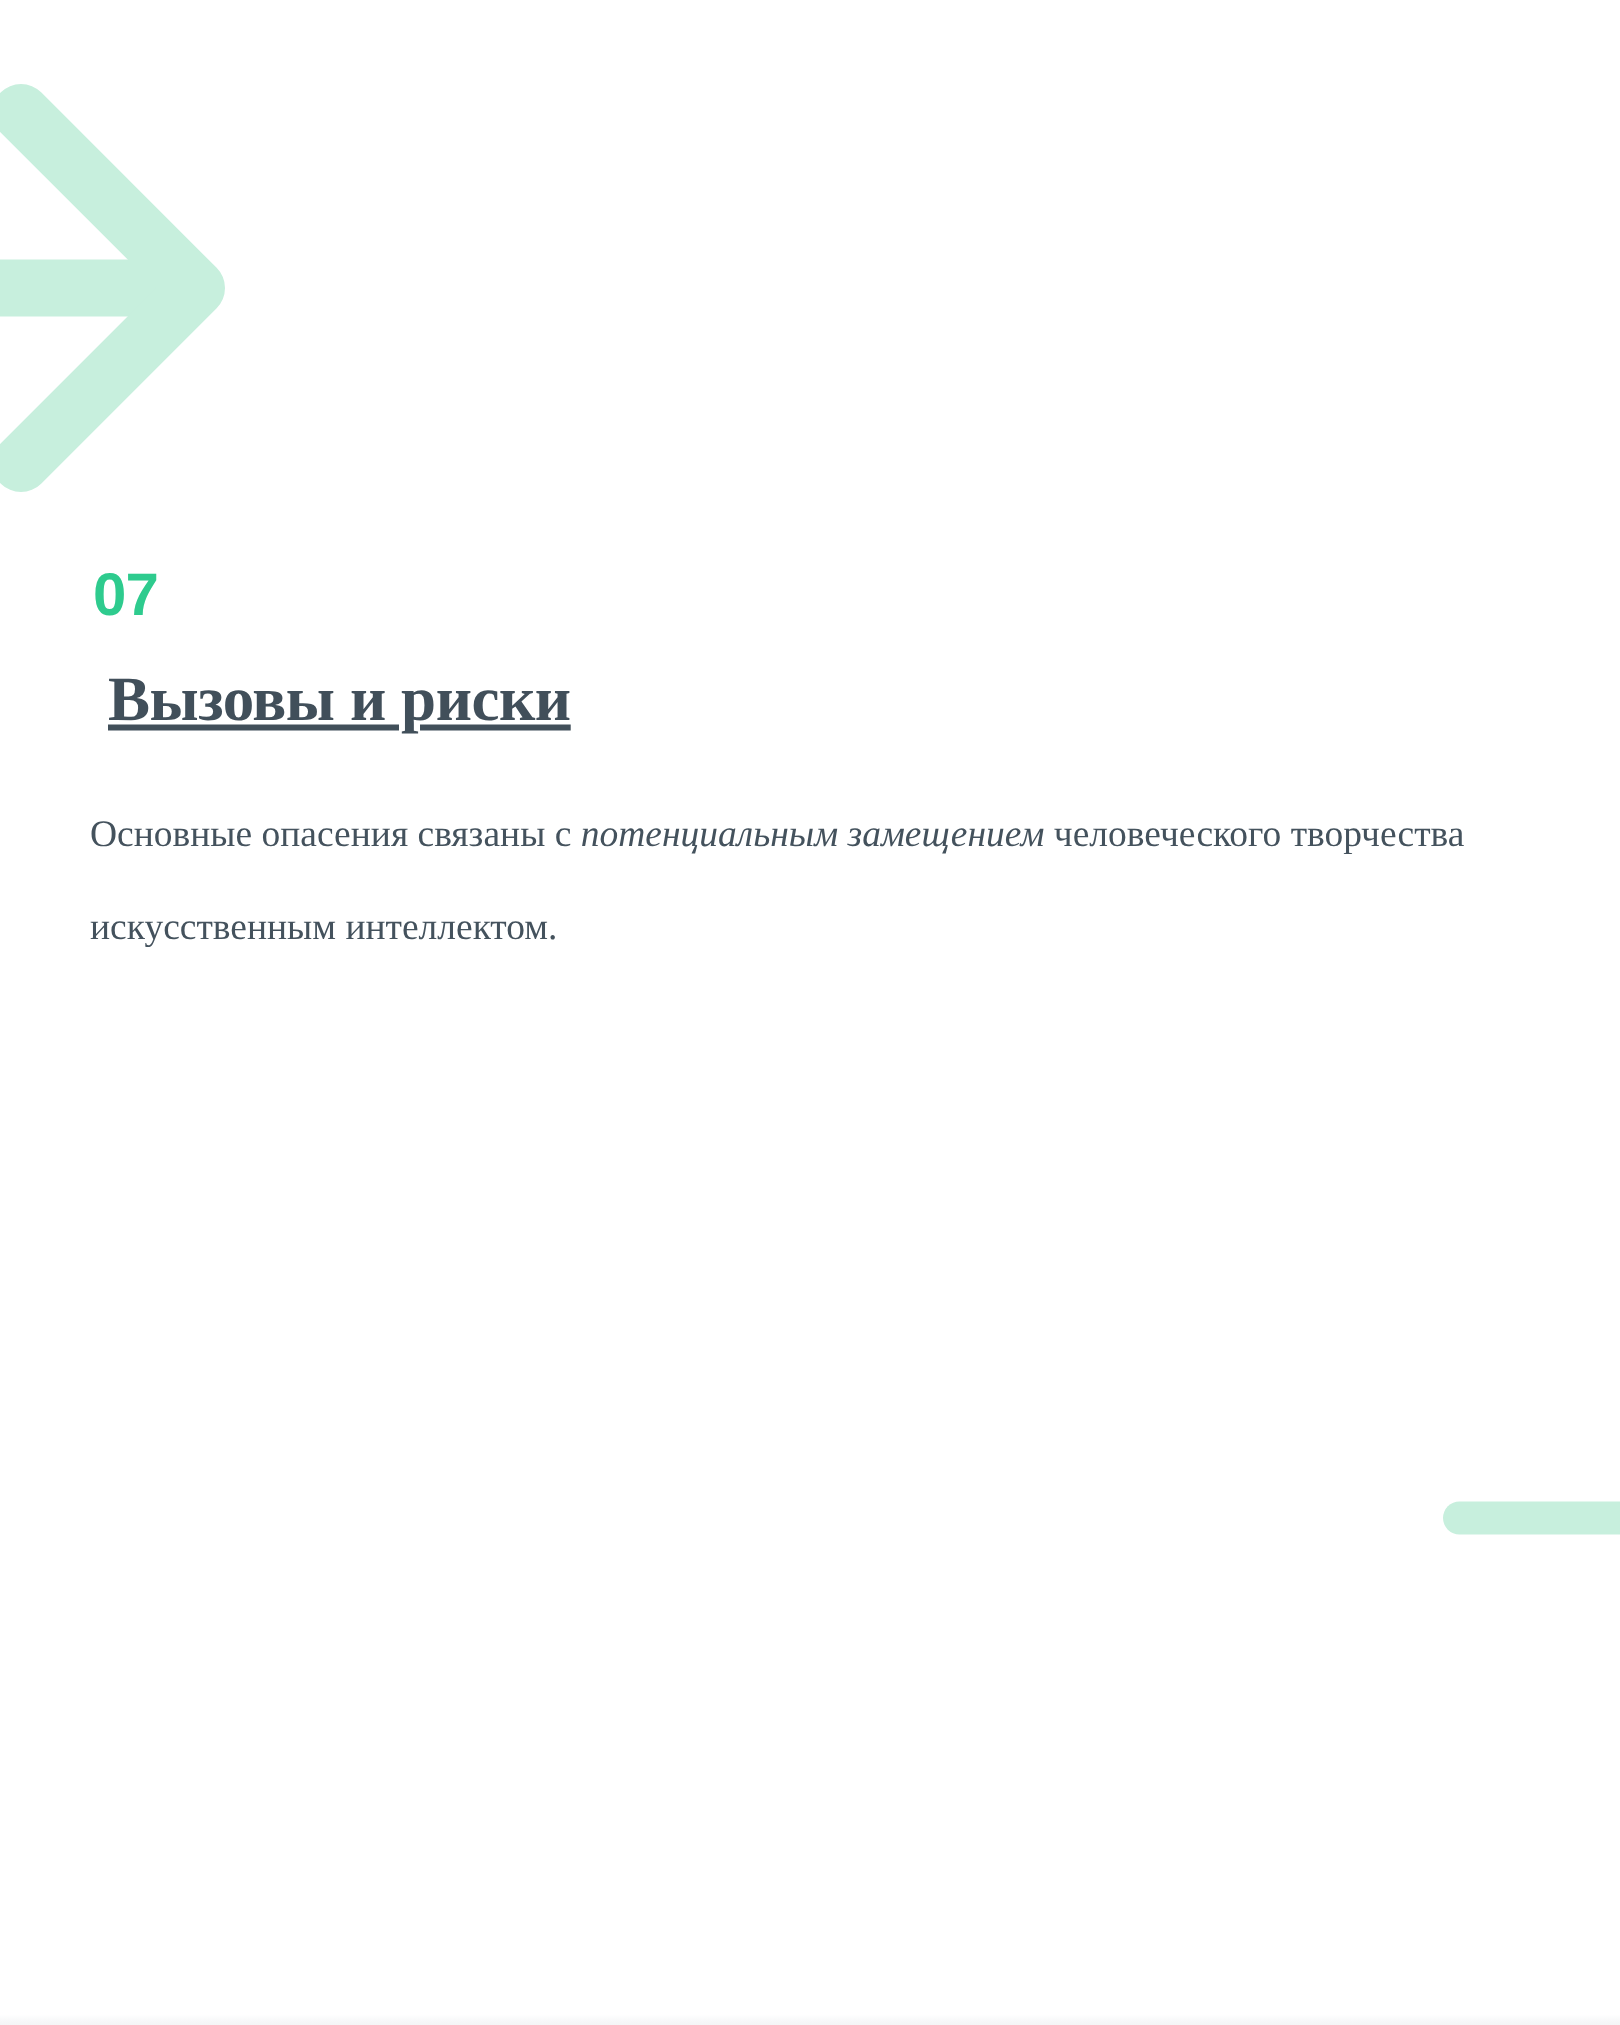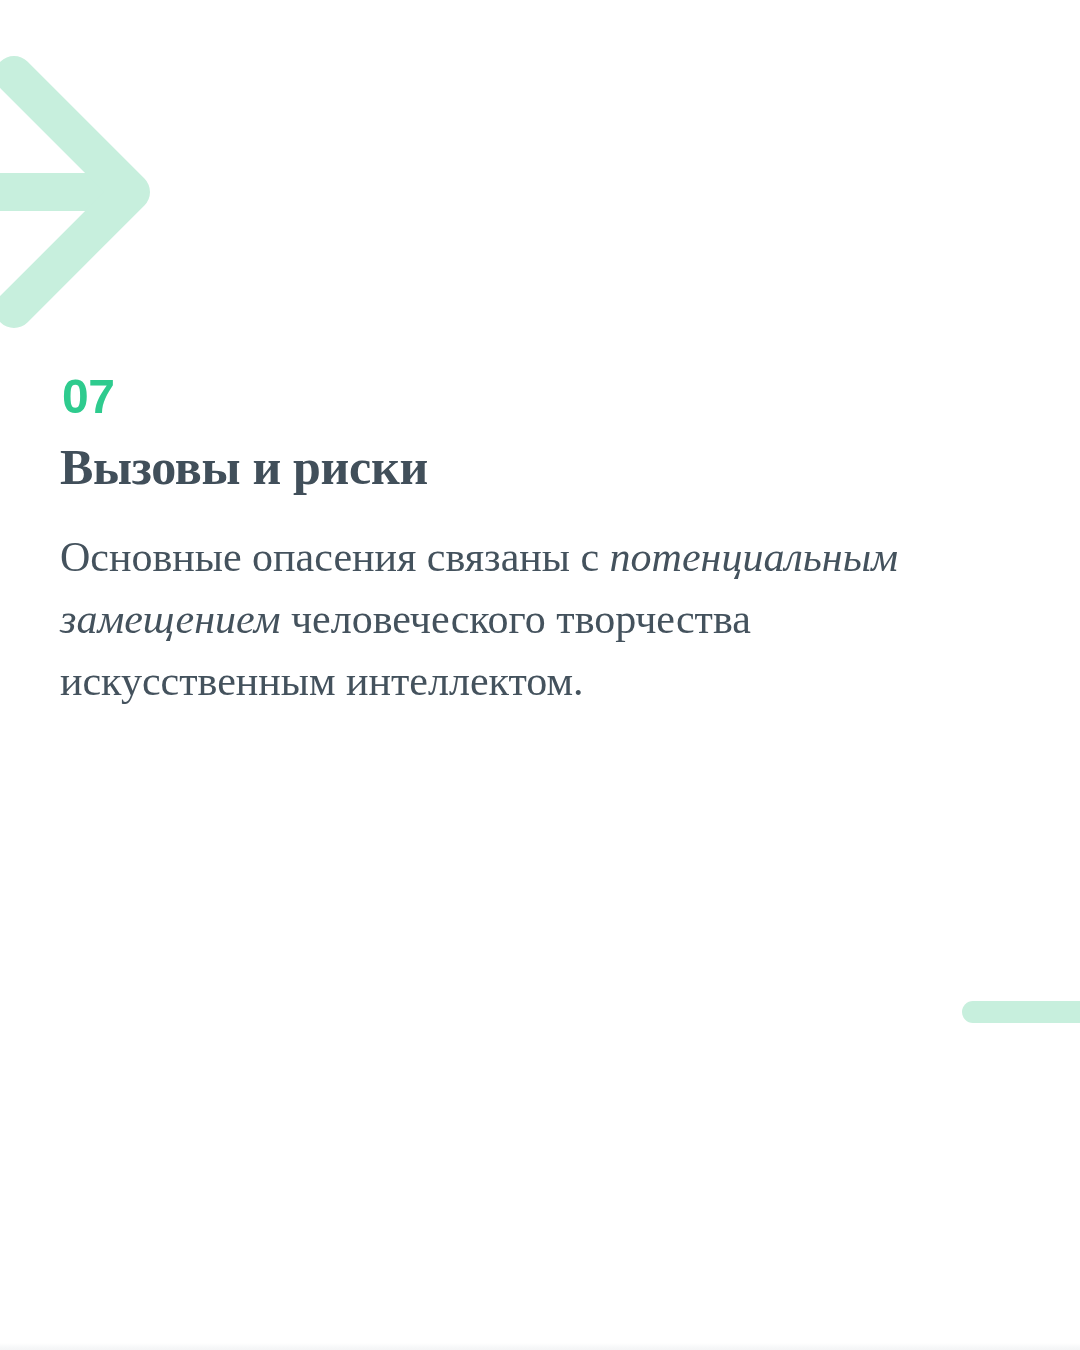--- a/index.html
+++ b/index.html
@@ -60,40 +60,41 @@
   .content {
     position: absolute;
     left: 60px;
     top: 366px;
     width: 920px;
   }
 
   .section-number {
     font-family: "Liberation Sans", "DejaVu Sans", sans-serif;
     font-weight: 700;
-    font-size: 48px;
+    font-size: 40px;
     line-height: 62px;
     letter-spacing: -0.5px;
     color: #2ecb8e;
     margin: 0 0 2px 2px;
   }
 
   .section-title {
     font-family: "Liberation Serif", "DejaVu Serif", serif;
     font-weight: 700;
-    font-size: 50px;
+    font-size: 42px;
     line-height: 74px;
     letter-spacing: -0.3px;
     color: #414f5a;
-    margin: 0 0 22px 0;
+    margin: 0 0 22px 12px;
+    text-decoration: underline;
   }
 
   .body-copy p {
     font-family: "Liberation Serif", "DejaVu Serif", serif;
-    font-size: 42px;
+    font-size: 25px;
     line-height: 62px;
     color: #44525d;
     margin: 0;
     font-weight: 400;
   }
   .body-copy p + p {
     margin-top: 62px;
   }
   .body-copy em {
     font-style: italic;

